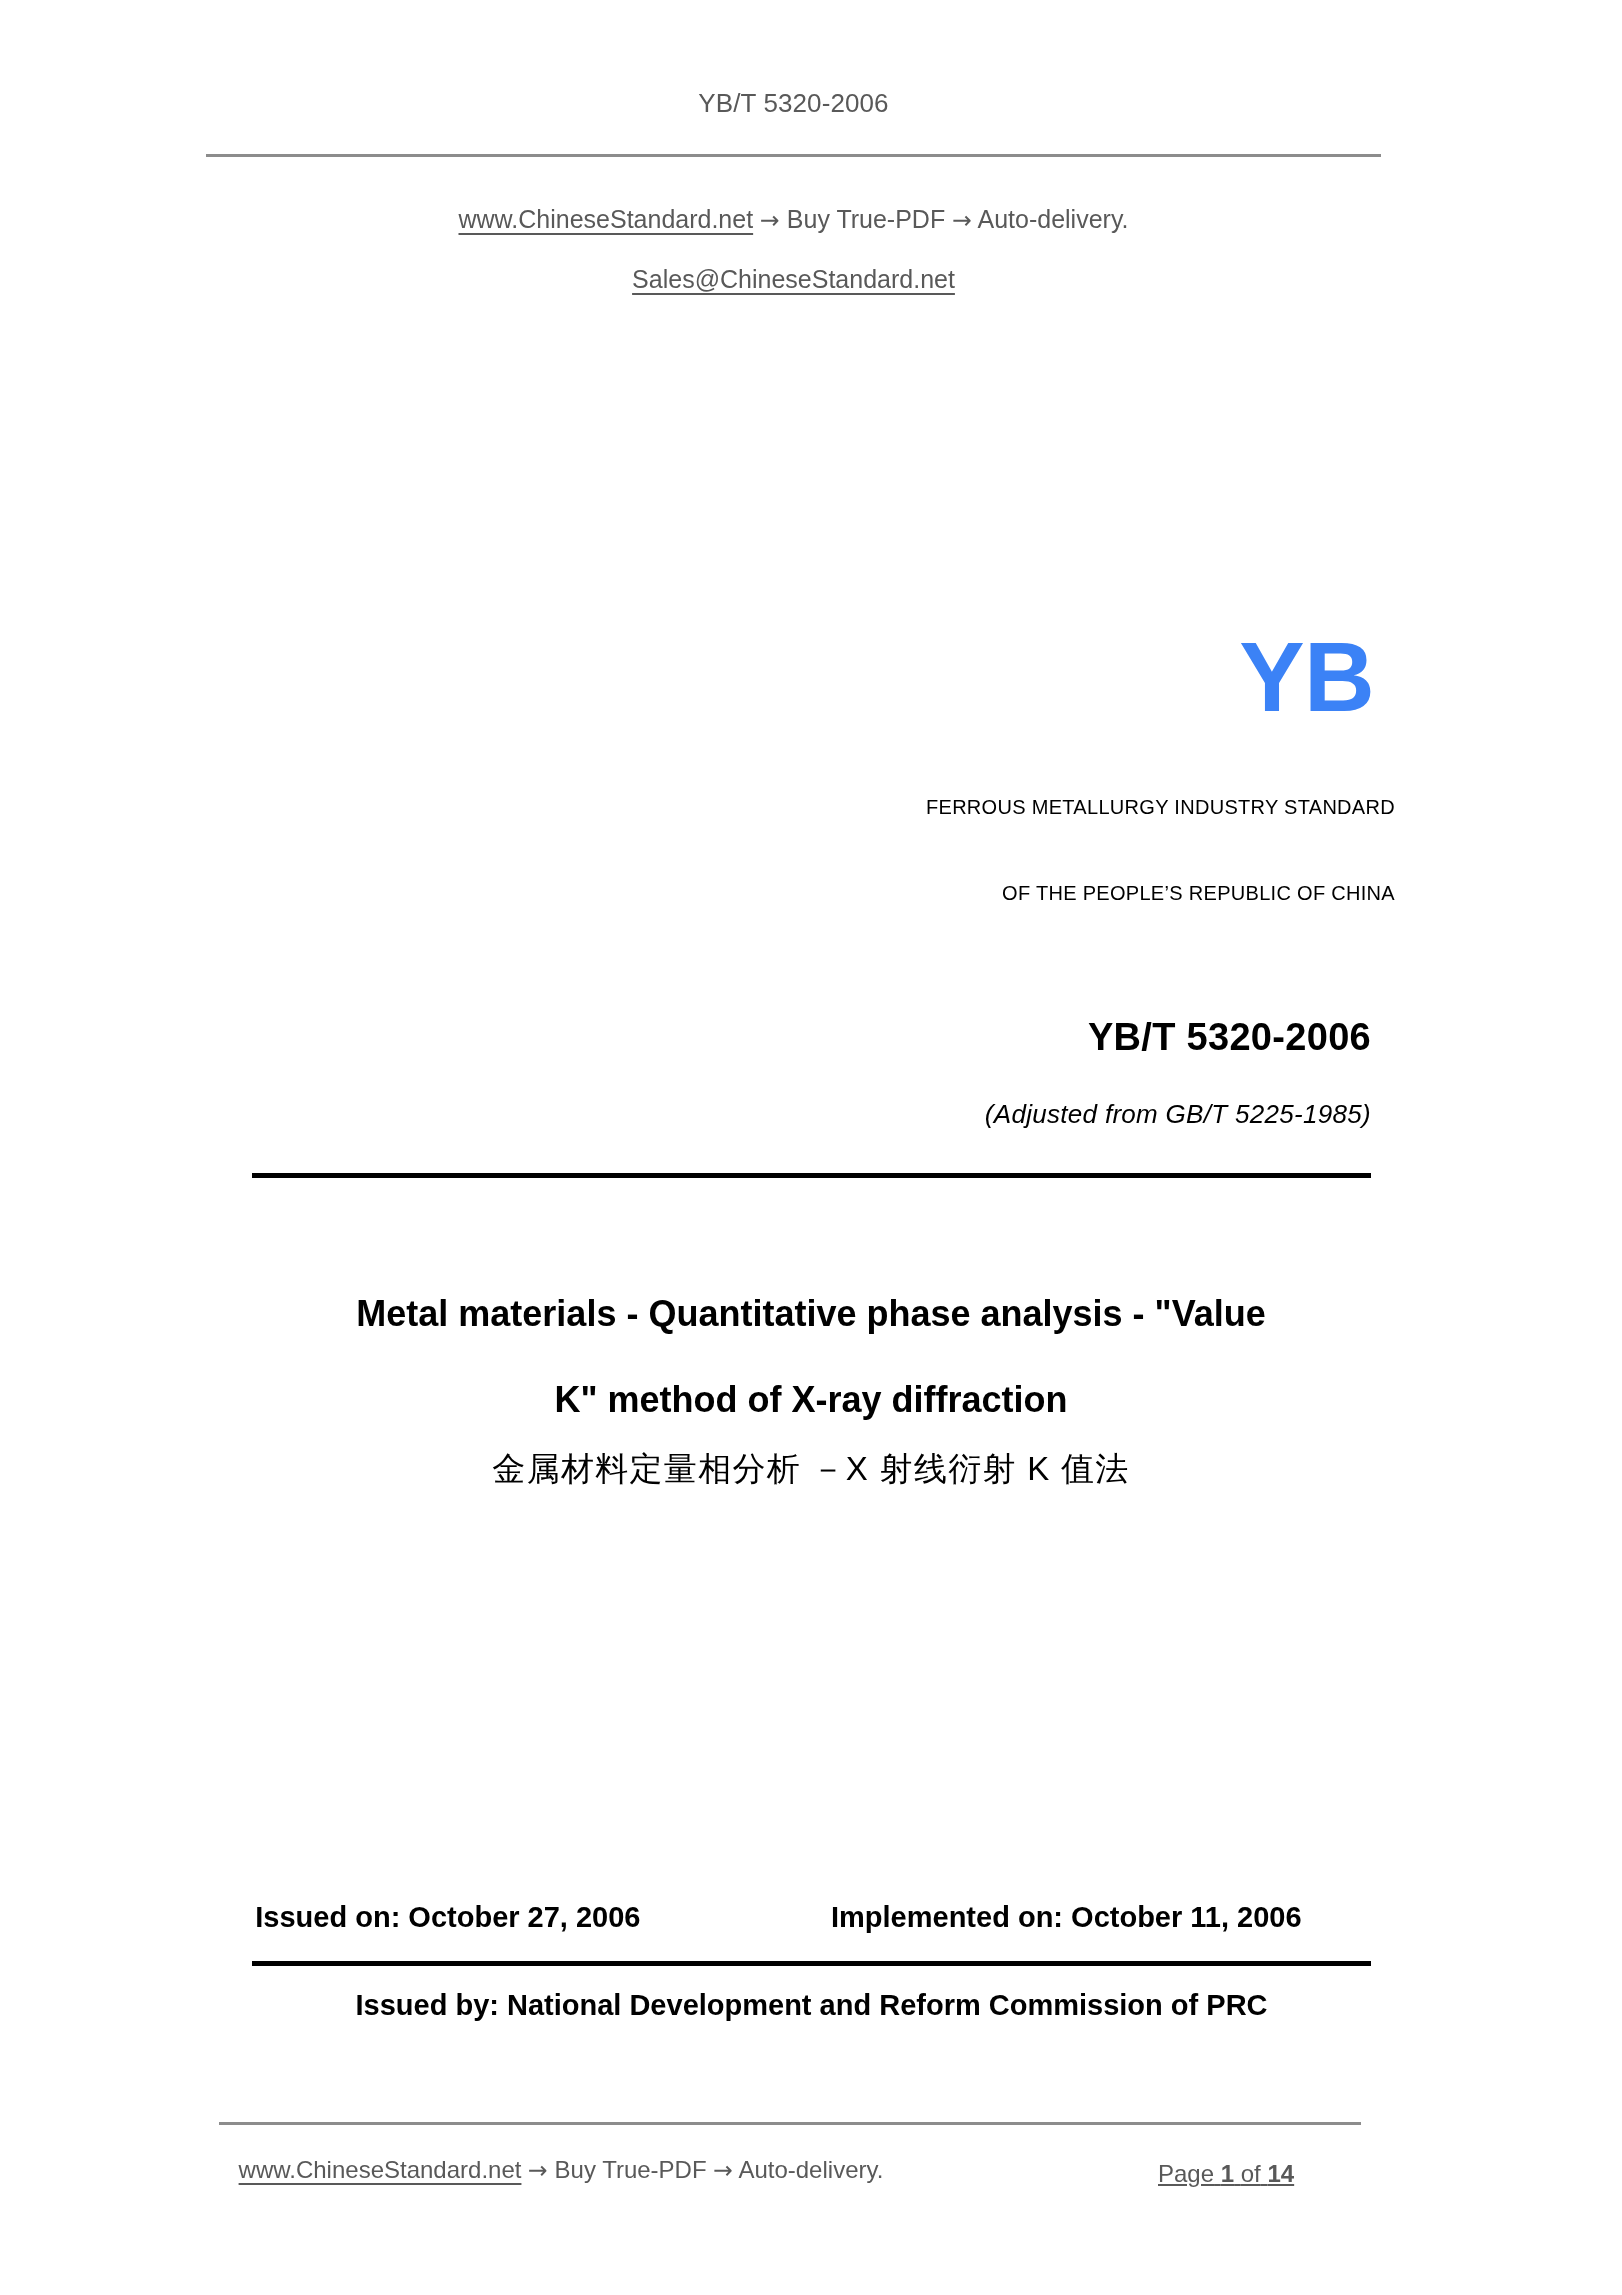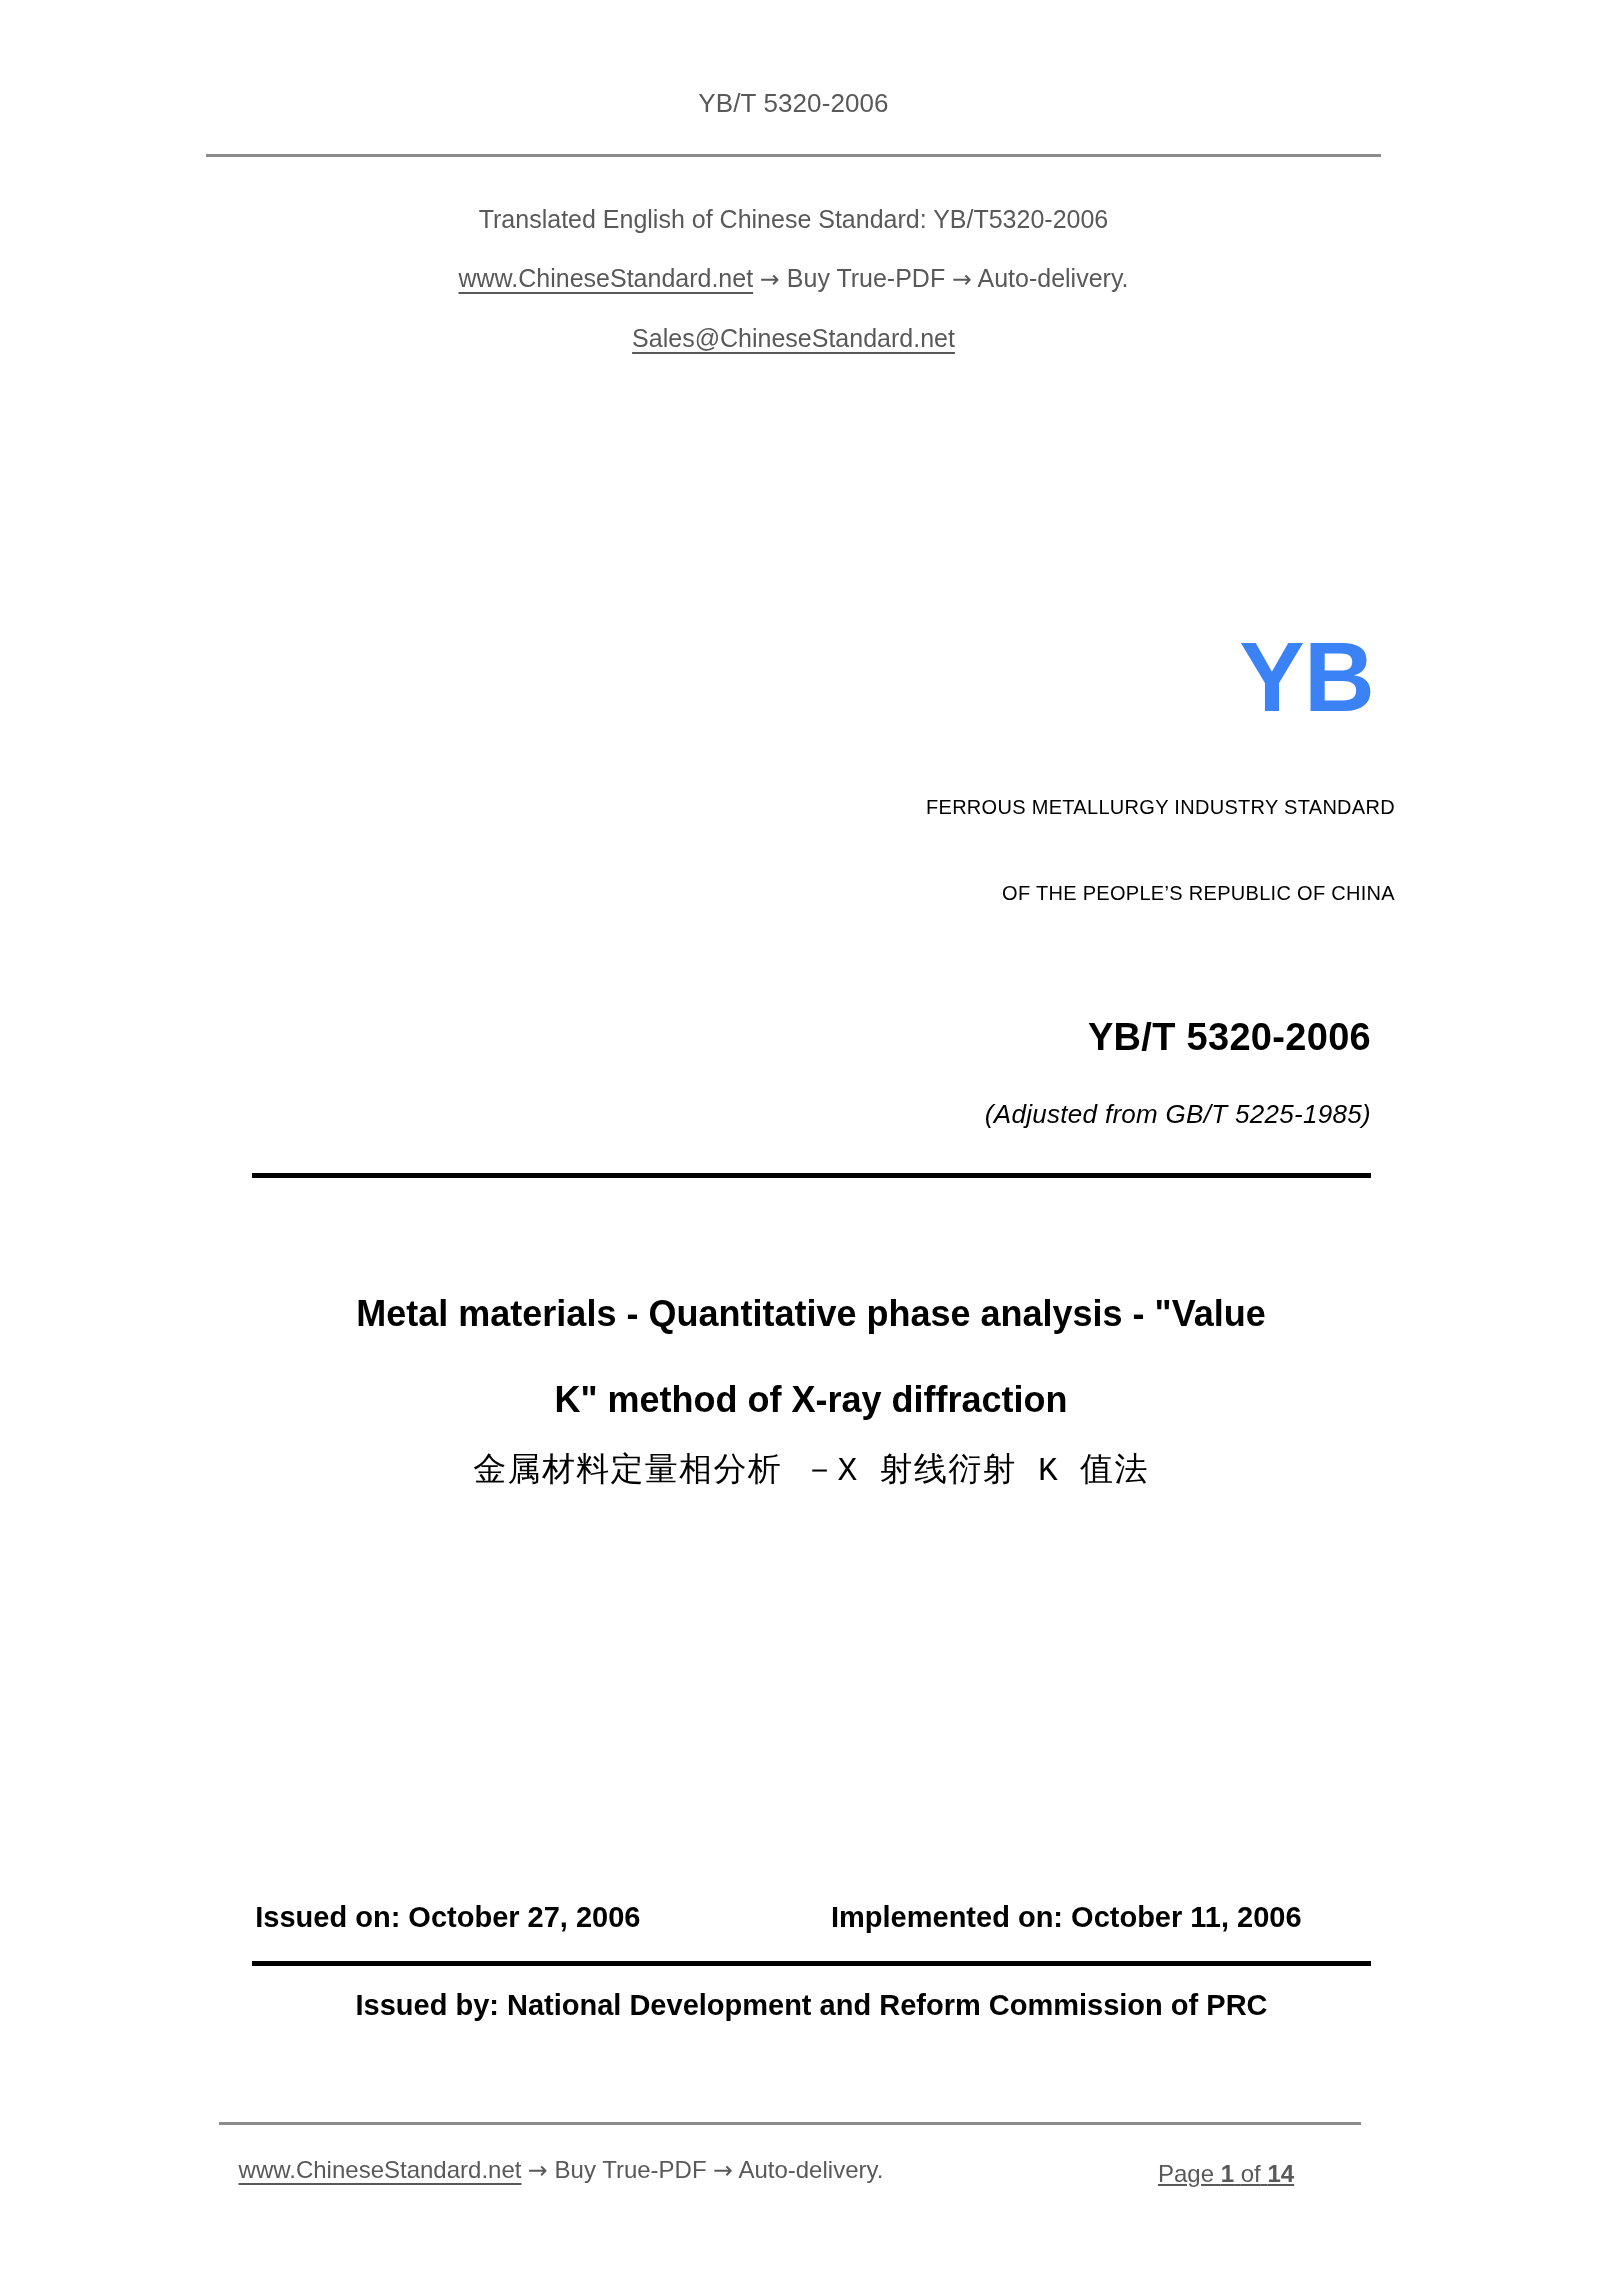--- a/index.html
+++ b/index.html
@@ -129,21 +129,21 @@
     line-height: 86px;
   }
   .main-title { top: 1271px; }
 
   .cn-title {
     position: absolute;
     left: 222px;
     top: 1447px;
     width: 1178px;
     text-align: center;
-    font-family: Liberation Mono, monospace;
+    font-family: Liberation Sans, sans-serif;
     font-size: 33px;
     letter-spacing: 1.3px;
     white-space: nowrap;
   }
 
   
   .issue-row {
     position: absolute;
     left: 252px;
     top: 1901px;
@@ -199,21 +199,20 @@
 </style>
 </head>
 <body>
 
 <div id="page">
 
   <div class="hdr-title">YB/T 5320-2006</div>
   <div class="hdr-rule"></div>
 
   <div class="promo">
-    <span class="line">Translated English of Chinese Standard: YB/T5320-2006</span>
     <span class="line">
       <span class="link">www.ChineseStandard.net</span>
       <span class="arrow">→</span>
       <span>Buy True-PDF</span>
       <span class="arrow">→</span>
       <span>Auto-delivery.</span>
     </span>
     <span class="line">
       <span class="link">Sales@ChineseStandard.net</span>
     </span>

